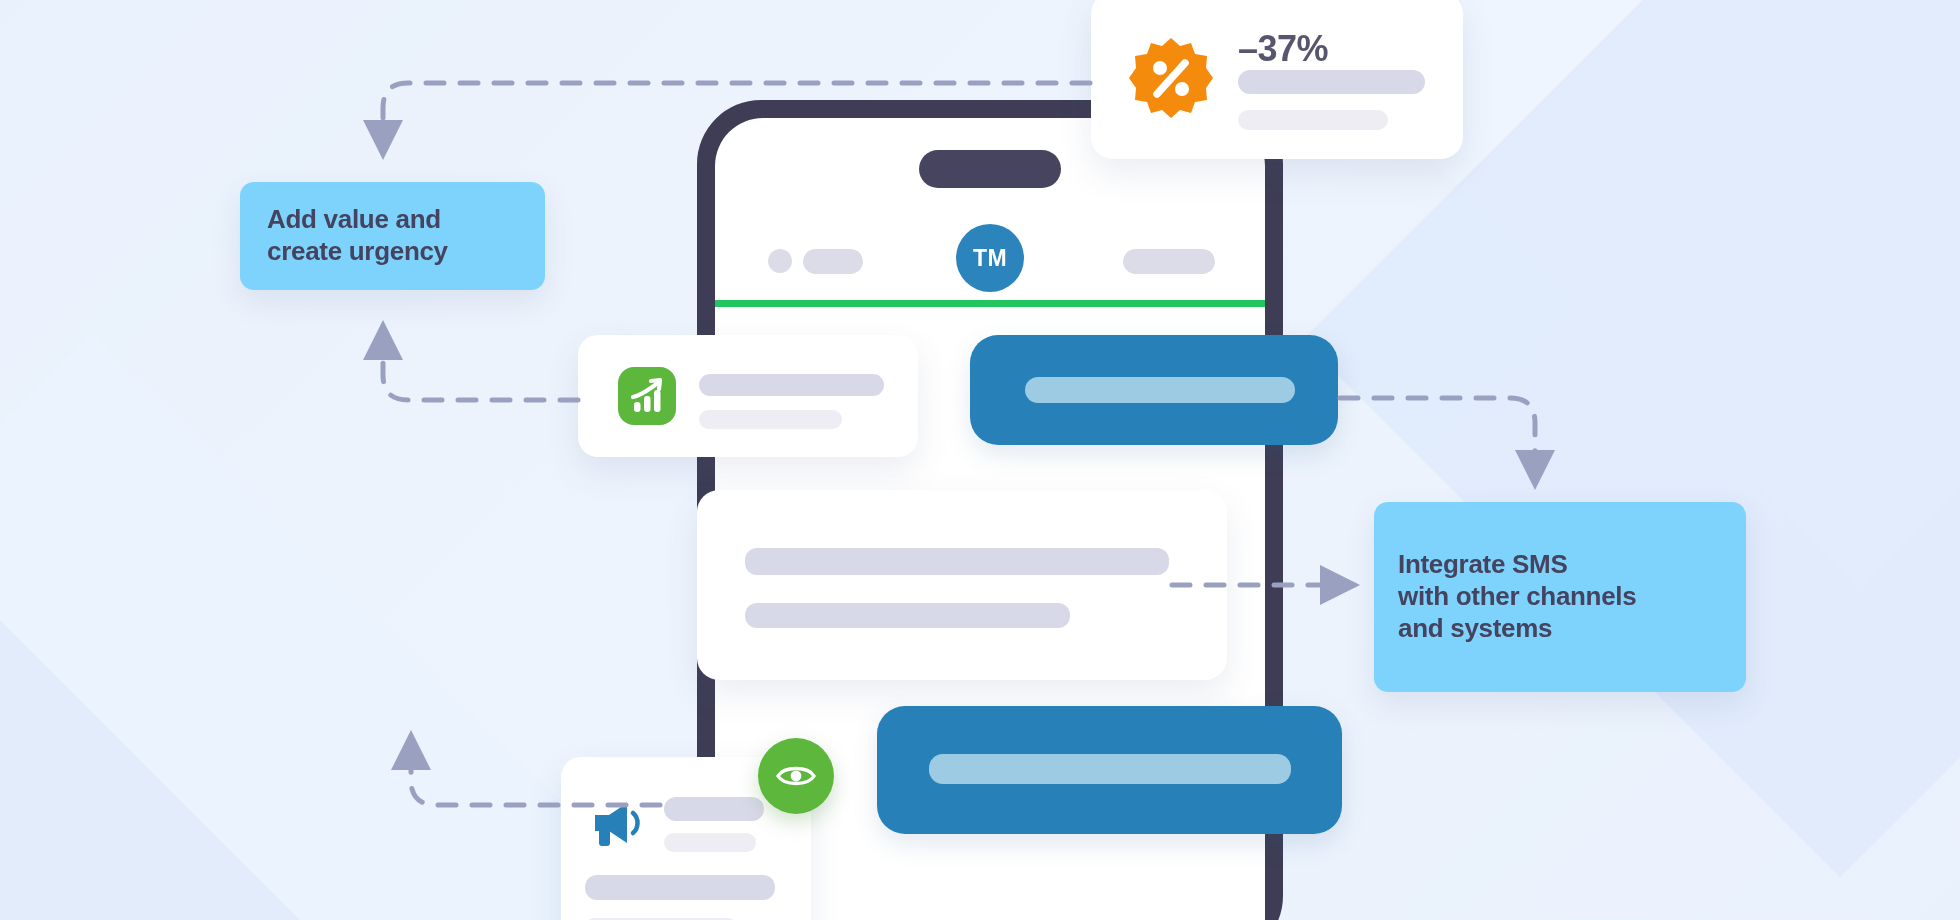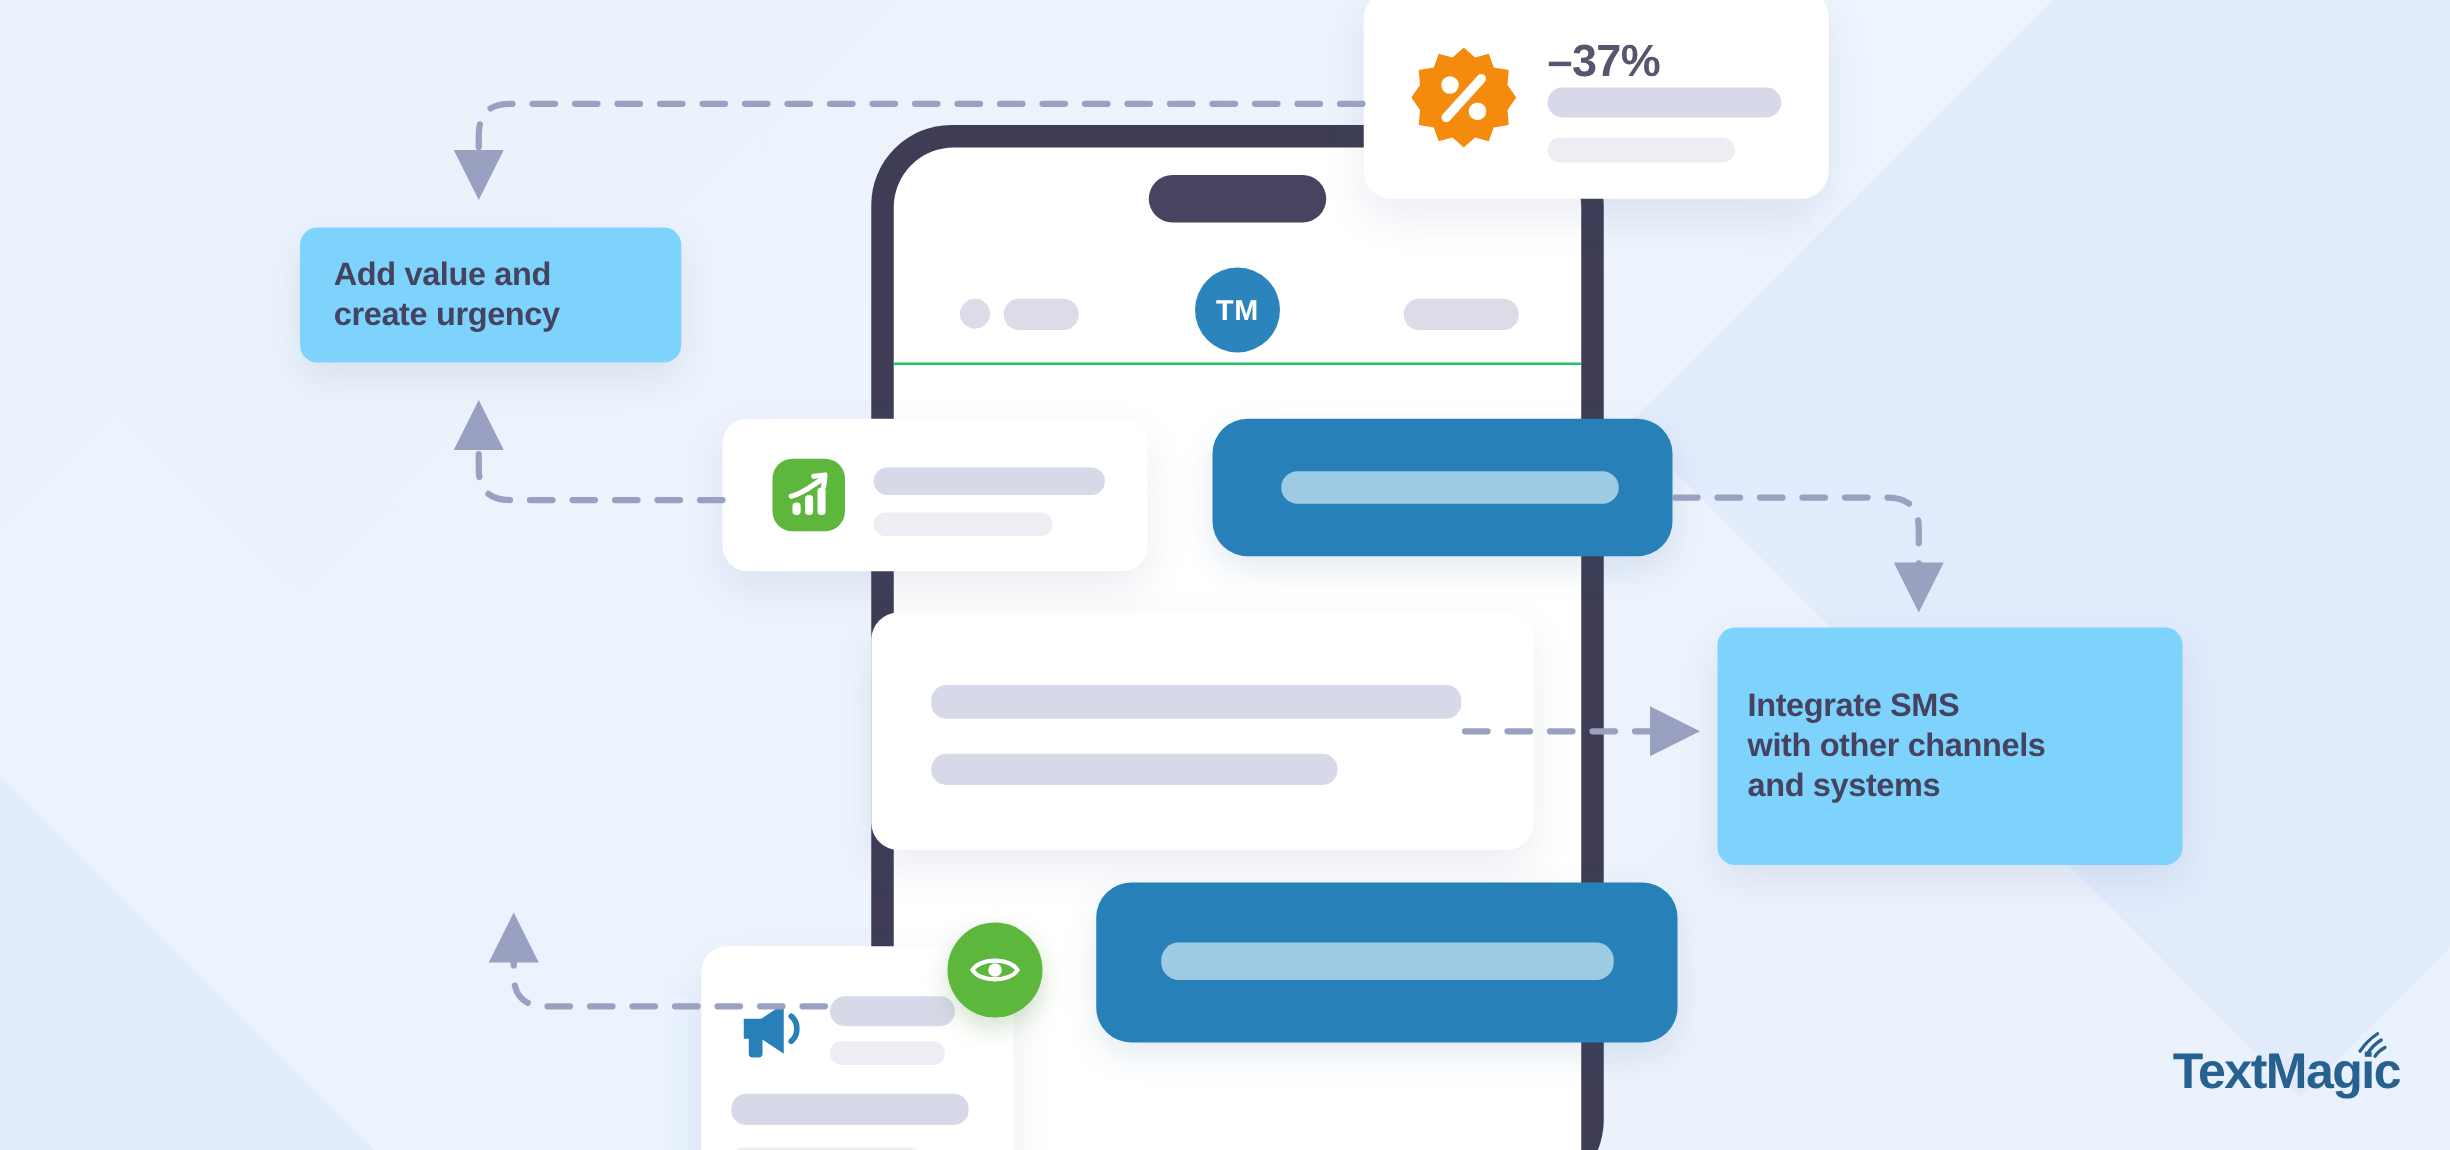--- a/index.html
+++ b/index.html
@@ -36,22 +36,22 @@
   }
   .phone-screen{
     position:absolute;left:715px;top:118px;width:550px;height:842px;
     background:#ffffff;border-radius:48px 48px 0 0;overflow:hidden;
   }
   .notch{
     position:absolute;left:50%;transform:translateX(-50%);top:20px;
     width:142px;height:38px;background:#46445f;border-radius:19px;
   }
   .ph-header{
-    position:absolute;left:0;top:2px;width:100%;height:170px;
-    border-bottom:2px solid #22c55e;
+    position:absolute;left:0;top:12px;width:100%;height:170px;
+    border-bottom:7px solid #22c55e;
   }
   .ph-dot{position:absolute;left:53px;top:119px;width:24px;height:24px;border-radius:50%;background:#dcdce8;}
   .ph-pill-l{position:absolute;left:88px;top:119px;width:60px;height:25px;border-radius:13px;background:#dcdce8;}
   .ph-pill-r{position:absolute;right:50px;top:119px;width:92px;height:25px;border-radius:13px;background:#dcdce8;}
   .avatar{
     position:absolute;left:50%;transform:translateX(-50%);top:94px;
     width:68px;height:68px;border-radius:50%;background:#2b84bb;
     display:flex;align-items:center;justify-content:center;
     color:#fff;font-size:23px;font-weight:700;letter-spacing:.5px;
   }
@@ -227,24 +227,14 @@
   <div class="label-card" id="label-add">
     <div class="txt">Add value and
 create urgency</div>
   </div>
   <div class="label-card" id="label-integrate">
     <div class="txt">Integrate SMS
 with other channels
 and systems</div>
   </div>
 
-  <div class="logo">
-    <div style="position:relative;">
-      <span class="logo-text">TextMagic</span>
-      <svg width="34" height="26" viewBox="0 0 34 26" style="position:absolute;right:4px;top:-12px;" aria-hidden="true">
-        <path d="M6 18 C10 12 14 8 20 4" stroke="#27618f" stroke-width="2.6" fill="none" stroke-linecap="round"></path>
-        <path d="M12 20 C15 15 18 12 23 9" stroke="#27618f" stroke-width="2.6" fill="none" stroke-linecap="round"></path>
-        <path d="M18 22 C20 19 22 17 26 15" stroke="#27618f" stroke-width="2.6" fill="none" stroke-linecap="round"></path>
-      </svg>
-    </div>
-  </div>
 
 </div>
 
 </body></html>

